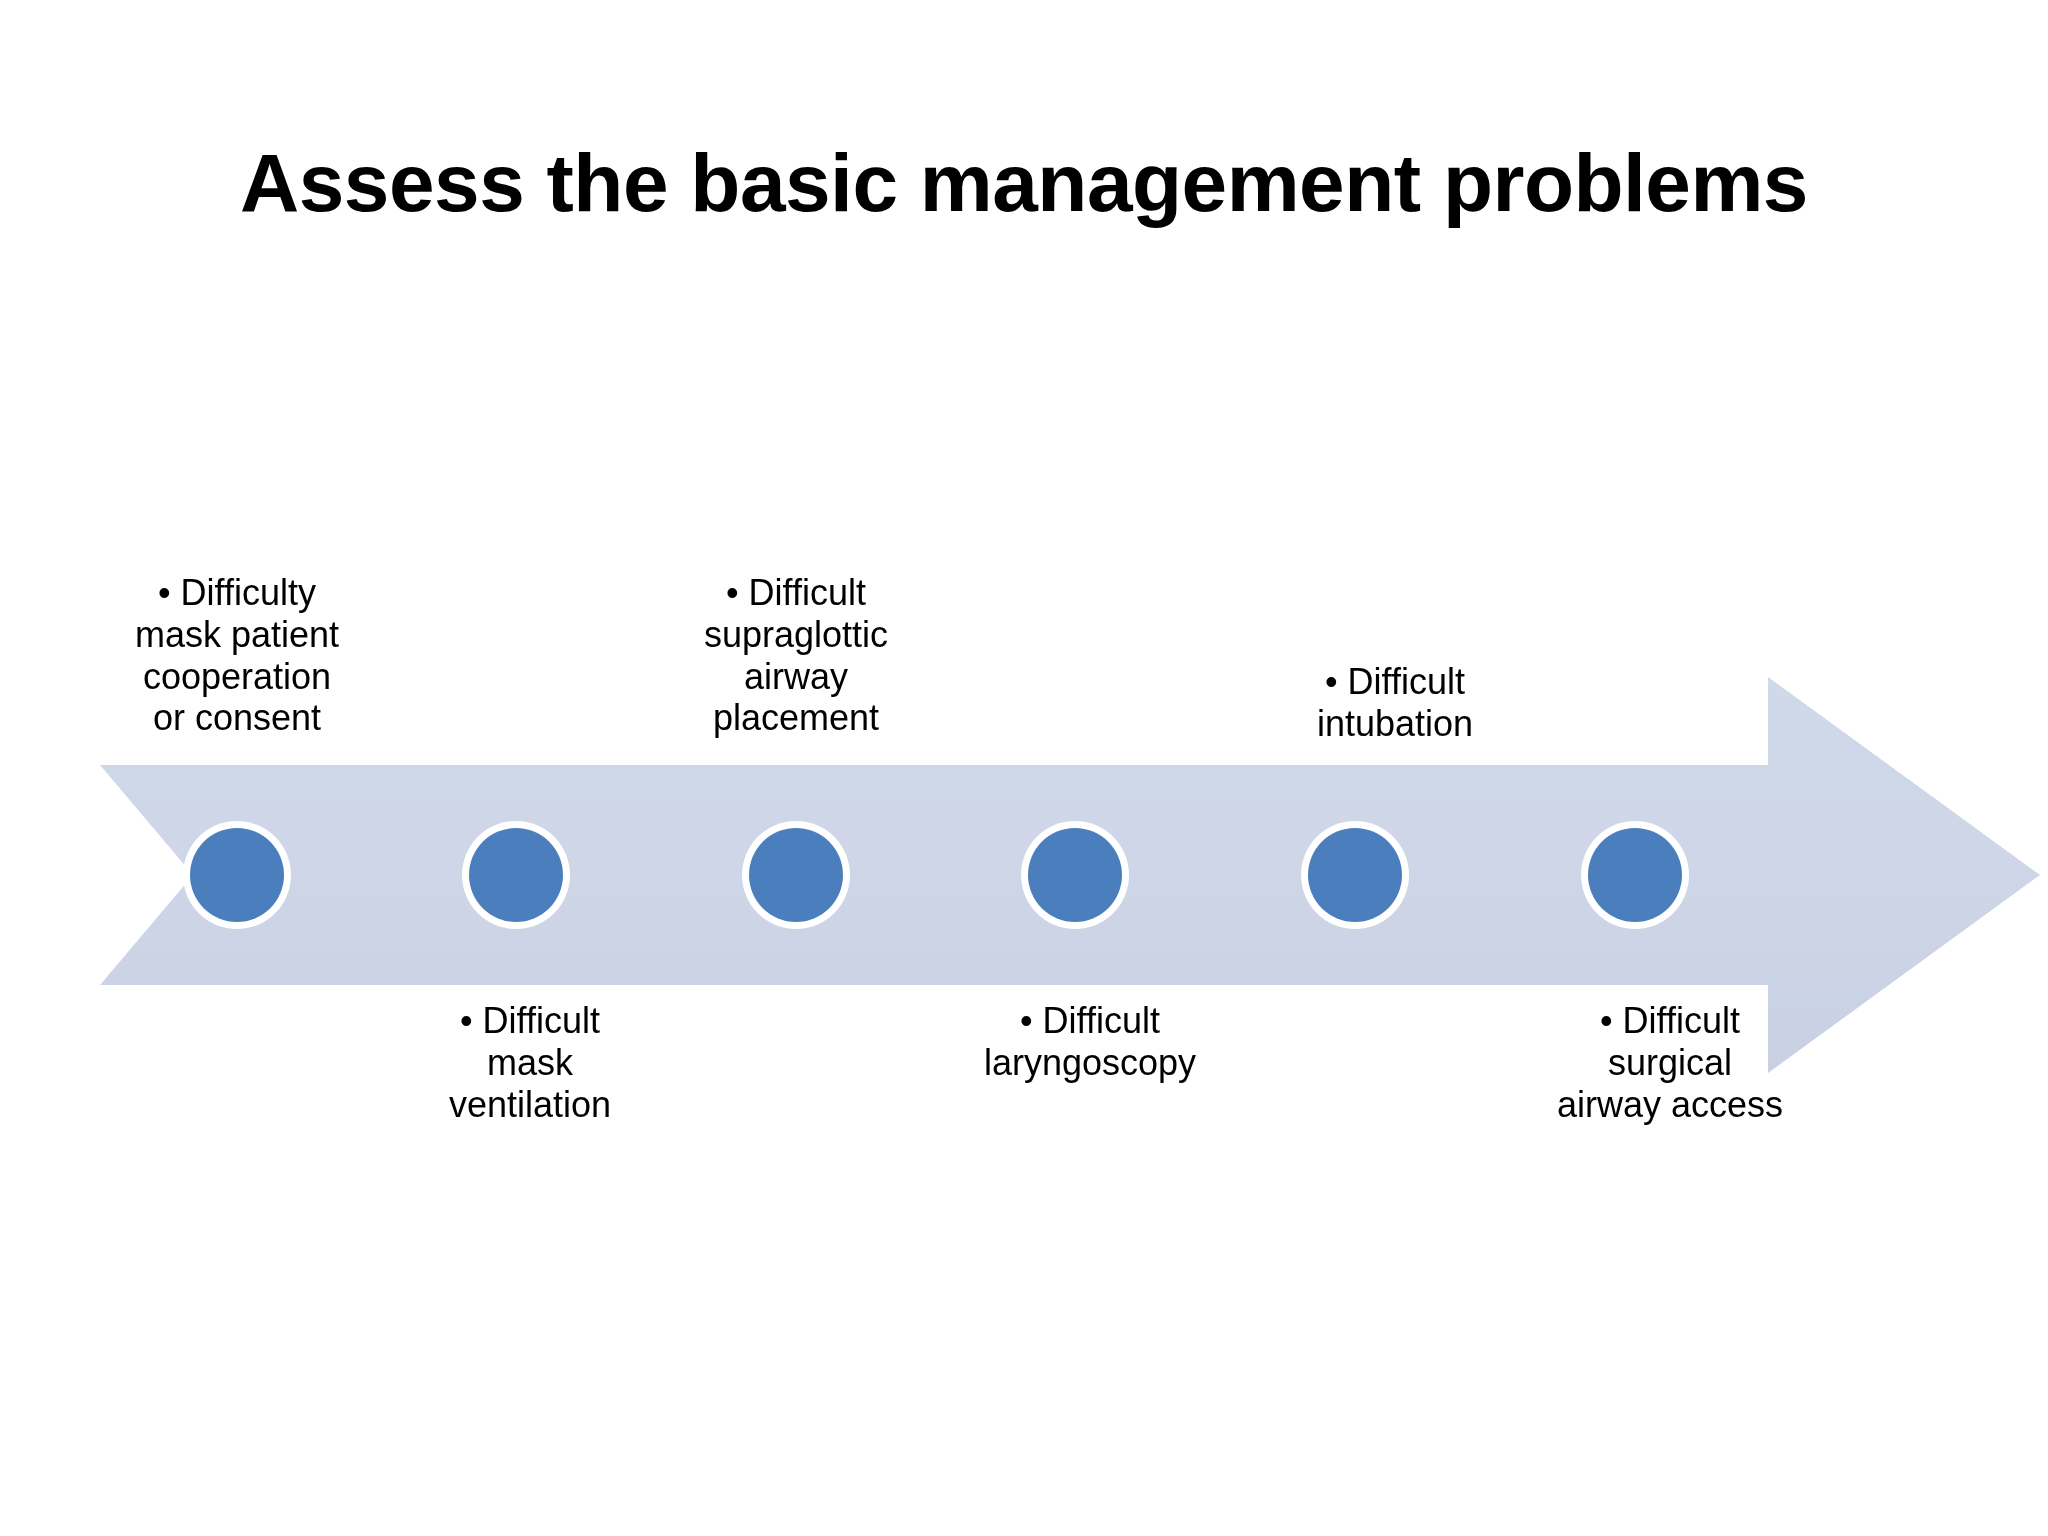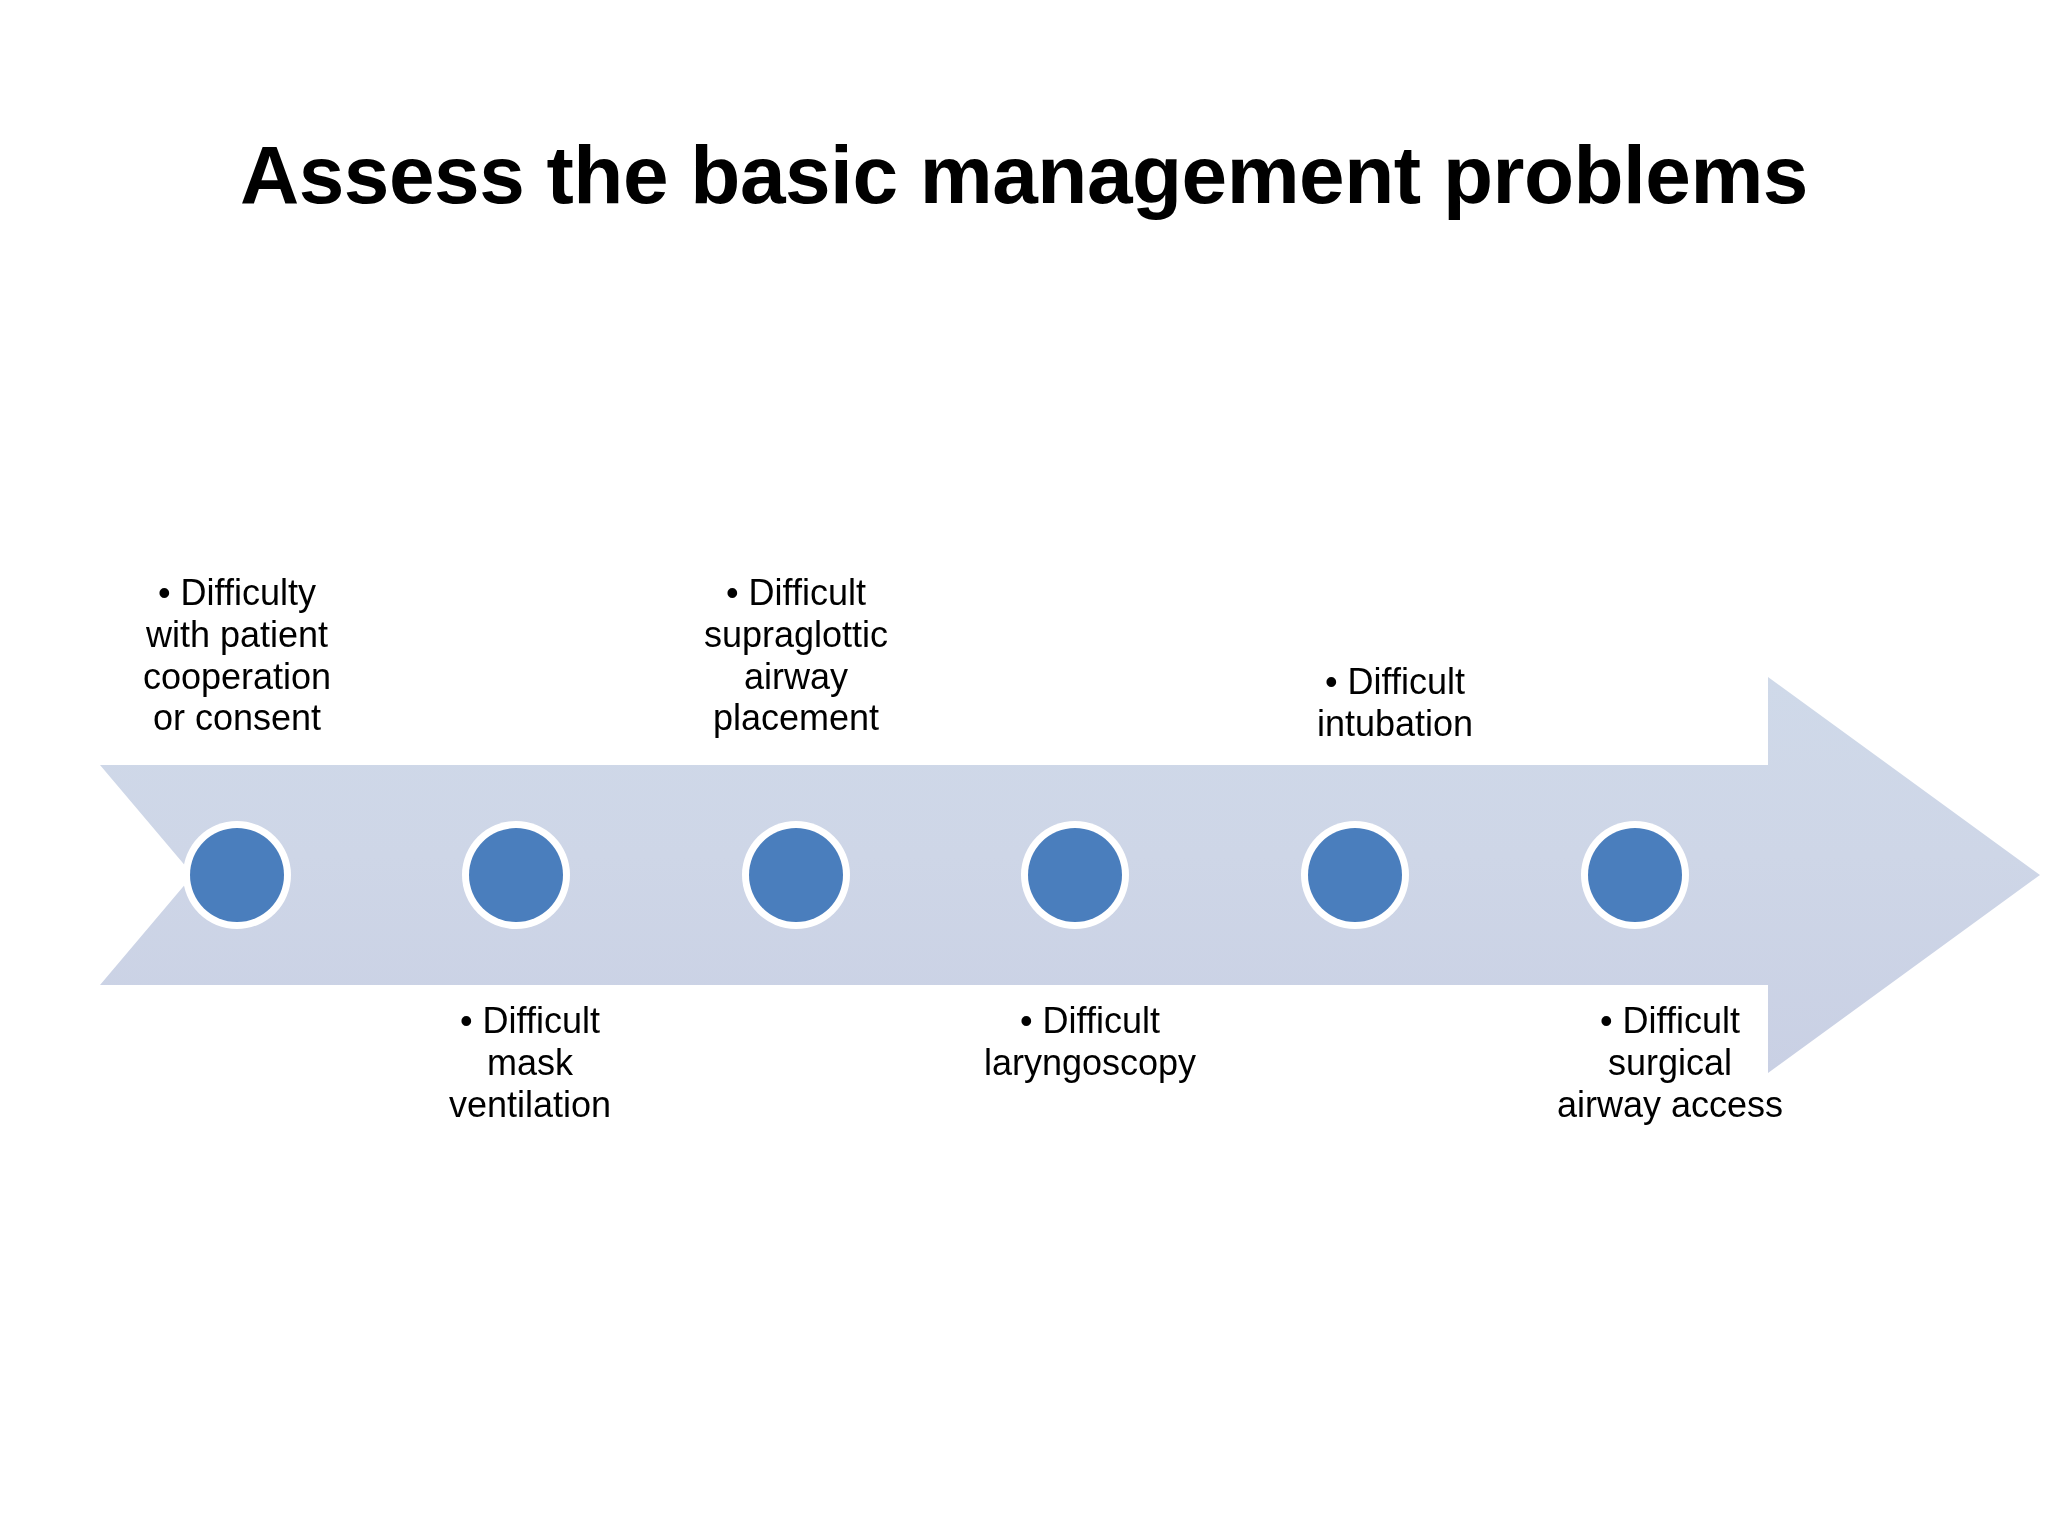--- a/index.html
+++ b/index.html
@@ -18,21 +18,21 @@
   #slide {
     position: absolute;
     inset: 0;
     background: #ffffff;
   }
 
   
   #slide-title {
     position: absolute;
     left: 0;
-    top: 132px;
+    top: 140px;
     width: 2048px;
     text-align: center;
     font-size: 82px;
     font-weight: 700;
     color: #000000;
     letter-spacing: -0.5px;
     line-height: 1.05;
     white-space: nowrap;
   }
 
@@ -118,21 +118,21 @@
     <div class="disc"></div>
   </div>
   <div class="node" style="left:1355px;">
     <div class="disc"></div>
   </div>
   <div class="node" style="left:1635px;">
     <div class="disc"></div>
   </div>
 
   <div class="label above" style="left:97px; top:572px; width:280px;">• Difficulty
-with patient
+mask patient
 cooperation
 or consent</div>
 
   <div class="label below" style="left:390px; top:1000px; width:280px;">• Difficult
 mask
 ventilation</div>
 
   <div class="label above" style="left:656px; top:572px; width:280px;">• Difficult
 supraglottic
 airway

